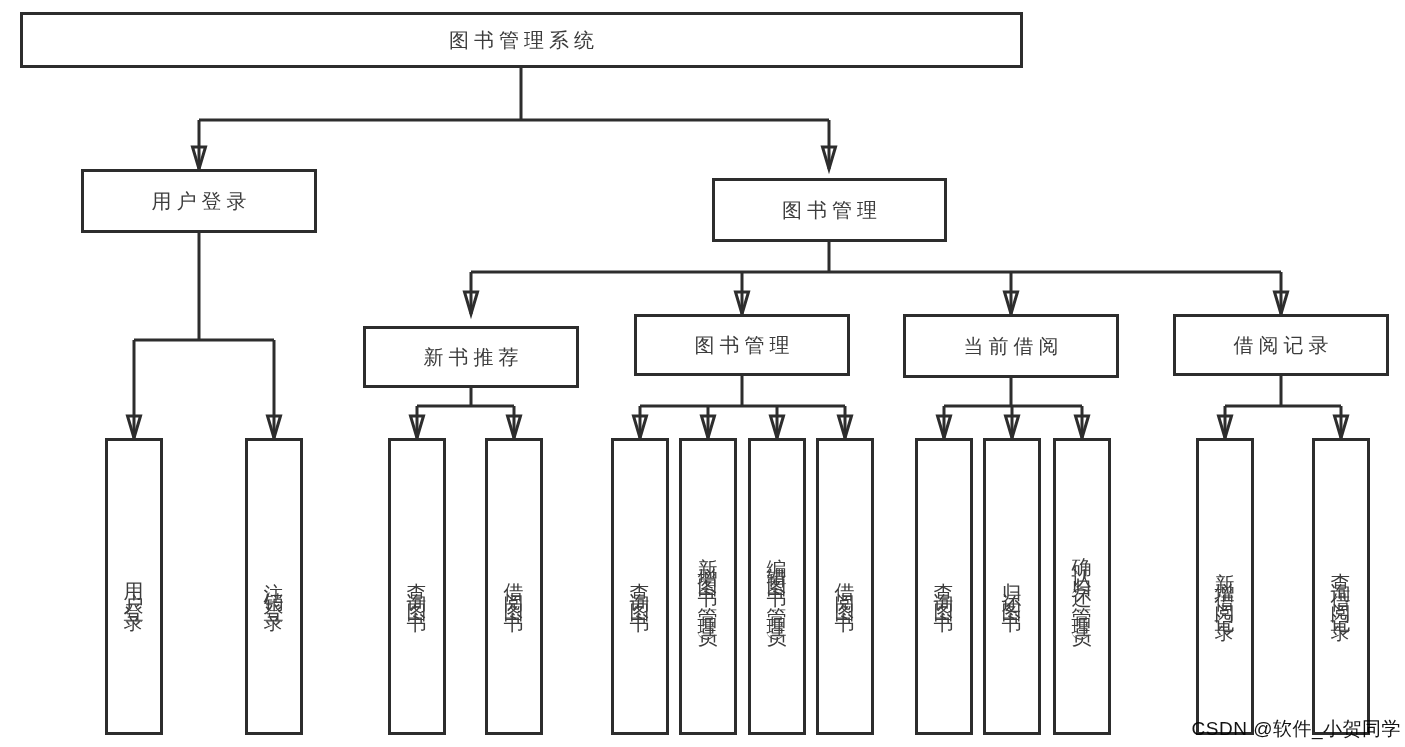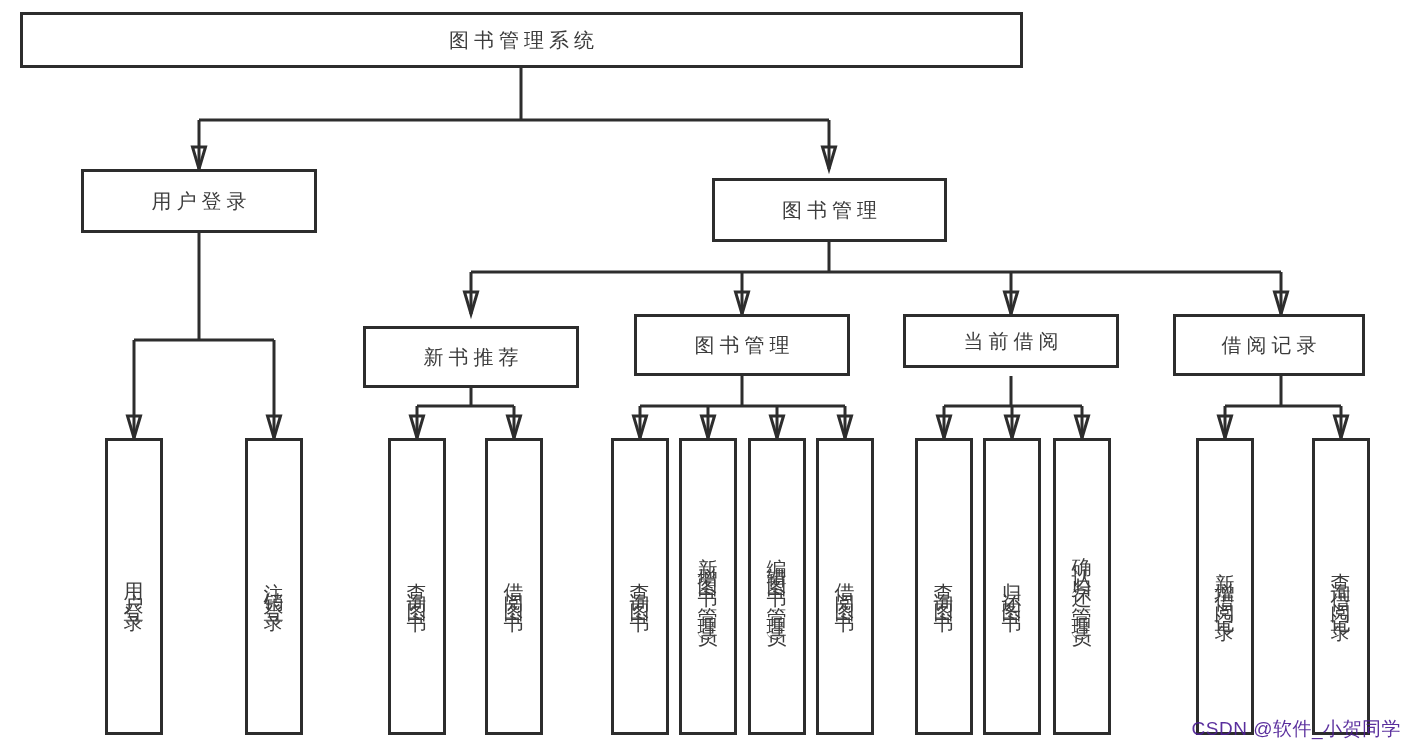--- a/index.html
+++ b/index.html
@@ -53,21 +53,21 @@
     font-size: 20px;
     letter-spacing: 10px;
     line-height: 1;
     white-space: nowrap;
   }
   .watermark {
     position: absolute;
     right: 4px;
     top: 716px;
     font-size: 19px;
-    color: #4c1d95;
+    color: #000000;
     opacity: 0.92;
     letter-spacing: 0.5px;
     z-index: 3;
     white-space: nowrap;
   }
 </style>
 </head>
 <body>
 
 <div class="canvas">
@@ -120,24 +120,24 @@
   <div class="node" style="left:712px; top:178px; width:235px; height:64px;">
     <span class="h">图书管理</span>
   </div>
 
   <div class="node" style="left:363px; top:314px; width:216px; height:62px;margin-top:12px;">
     <span class="h">新书推荐</span>
   </div>
   <div class="node" style="left:634px; top:314px; width:216px; height:62px;">
     <span class="h">图书管理</span>
   </div>
-  <div class="node" style="left:903px; top:314px; width:216px; height:54px;">
+  <div class="node" style="left:903px; top:314px; width:216px; height:64px;">
     <span class="h">当前借阅</span>
   </div>
-  <div class="node" style="left:1173px; top:314px; width:192px; height:62px;">
+  <div class="node" style="left:1173px; top:314px; width:216px; height:62px;">
     <span class="h">借阅记录</span>
   </div>
 
   <div class="node leaf" style="left:105px; top:438px; width:58px; height:297px;">
     <span class="v">用户登录</span>
   </div>
   <div class="node leaf" style="left:245px; top:438px; width:58px; height:297px;">
     <span class="v">注销登录</span>
   </div>
   <div class="node leaf" style="left:388px; top:438px; width:58px; height:297px;">

